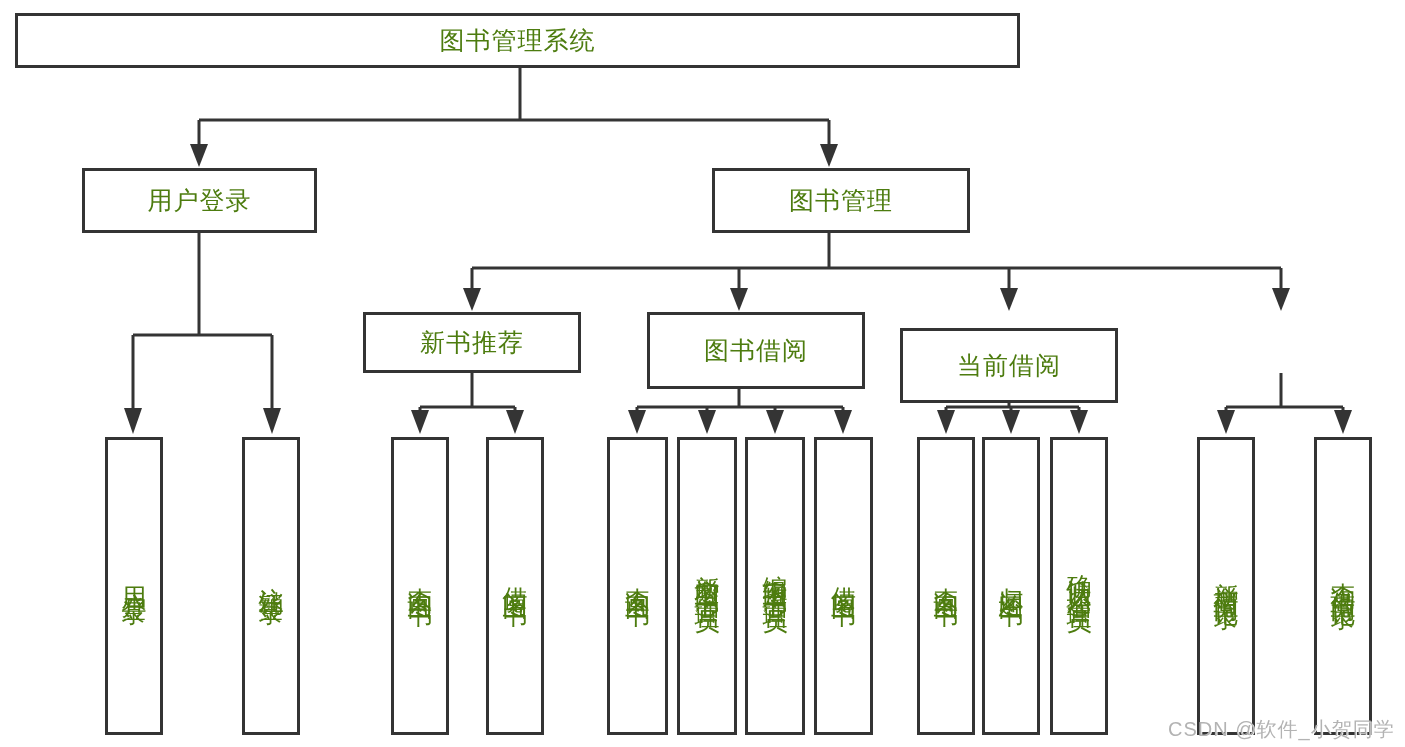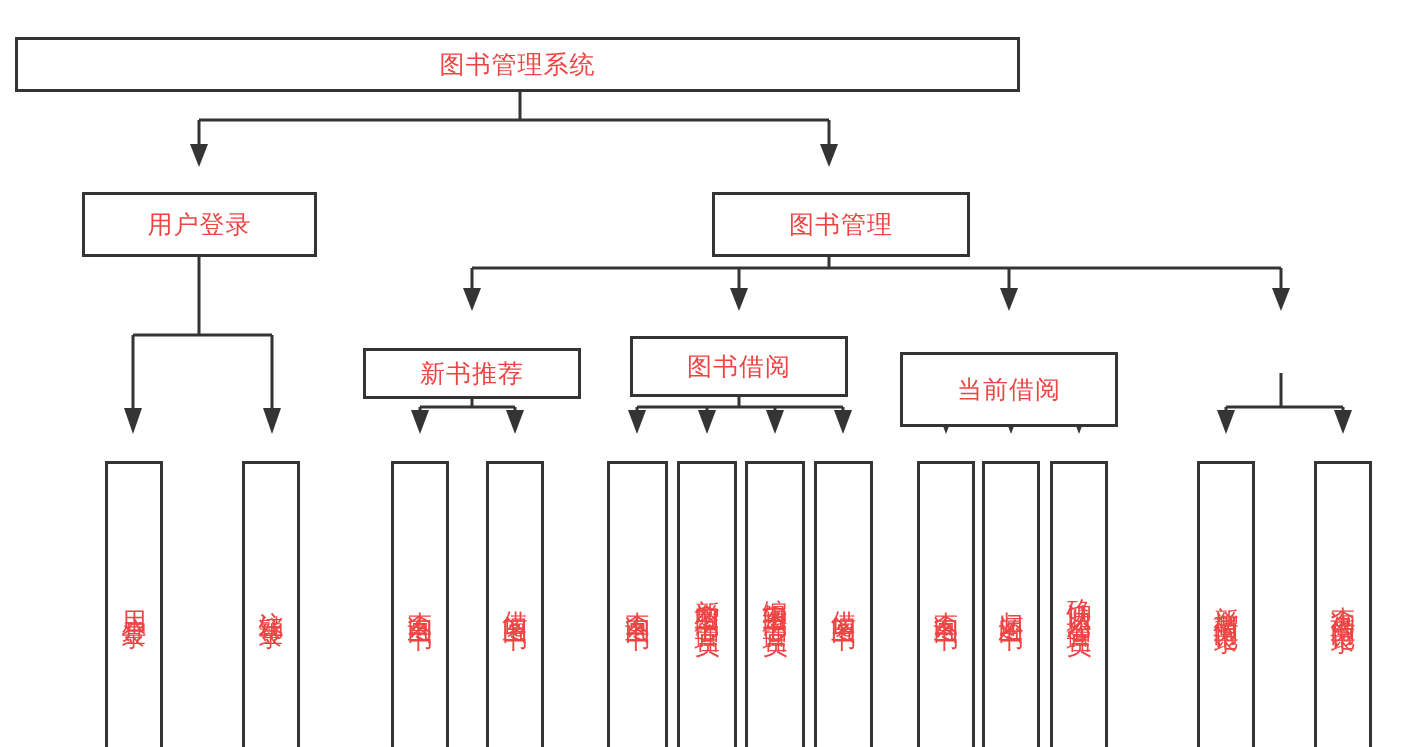--- a/index.html
+++ b/index.html
@@ -17,26 +17,25 @@
     width: 1405px; height: 747px;
   }
   .node {
     position: absolute;
     box-sizing: border-box;
     border: 3px solid #343434;
     background: #ffffff;
     display: flex;
     align-items: center;
     justify-content: center;
-    color: #ef4444;
+    color: #4d7c0f;
     font-size: 25px;
     letter-spacing: 1px;
     text-align: center;
     line-height: 1;
-    margin-top: 24px;
   }
   .vnode {
     writing-mode: vertical-rl;
     text-orientation: mixed;
     font-size: 25px;
     letter-spacing: 5px;
     padding-bottom: 18px;
   }
   .watermark {
     position: absolute;
@@ -92,36 +91,37 @@
       <polygon points="1217,410 1235,410 1226,434"></polygon>
       <polygon points="1334,410 1352,410 1343,434"></polygon>
     </g>
   </svg>
 
   <div class="node" style="left:15px; top:13px; width:1005px; height:55px;">图书管理系统</div>
 
   <div class="node" style="left:82px; top:168px; width:235px; height:65px;">用户登录</div>
   <div class="node" style="left:712px; top:168px; width:258px; height:65px;">图书管理</div>
 
-  <div class="node" style="left:363px; top:324px; width:218px; height:51px;">新书推荐</div>
-  <div class="node" style="left:630px; top:312px; width:218px; height:61px;">图书借阅</div>
+  <div class="node" style="left:363px; top:312px; width:218px; height:61px;">新书推荐</div>
+  <div class="node" style="left:647px; top:312px; width:218px; height:77px;">图书借阅</div>
   <div class="node" style="left:900px; top:328px; width:218px; height:75px;">当前借阅</div>
 
   <div class="node vnode" style="left:105px; top:437px; width:58px; height:298px;">用户登录</div>
   <div class="node vnode" style="left:242px; top:437px; width:58px; height:298px;">注销登录</div>
 
   <div class="node vnode" style="left:391px; top:437px; width:58px; height:298px;">查询图书</div>
   <div class="node vnode" style="left:486px; top:437px; width:58px; height:298px;">借阅图书</div>
 
   <div class="node vnode" style="left:607px; top:437px; width:61px; height:298px;">查询图书</div>
   <div class="node vnode" style="left:677px; top:437px; width:60px; height:298px;">新增图书（管理员）</div>
   <div class="node vnode" style="left:745px; top:437px; width:60px; height:298px;">编辑图书（管理员）</div>
   <div class="node vnode" style="left:814px; top:437px; width:59px; height:298px;">借阅图书</div>
 
   <div class="node vnode" style="left:917px; top:437px; width:58px; height:298px;">查询图书</div>
   <div class="node vnode" style="left:982px; top:437px; width:58px; height:298px;">归还图书</div>
   <div class="node vnode" style="left:1050px; top:437px; width:58px; height:298px;">确认归还（管理员）</div>
 
   <div class="node vnode" style="left:1197px; top:437px; width:58px; height:298px;">新增借阅记录</div>
   <div class="node vnode" style="left:1314px; top:437px; width:58px; height:298px;">查询借阅记录</div>
 
+  <div class="watermark">CSDN @软件_小贺同学</div>
 
 </div>
 
 </body></html>

